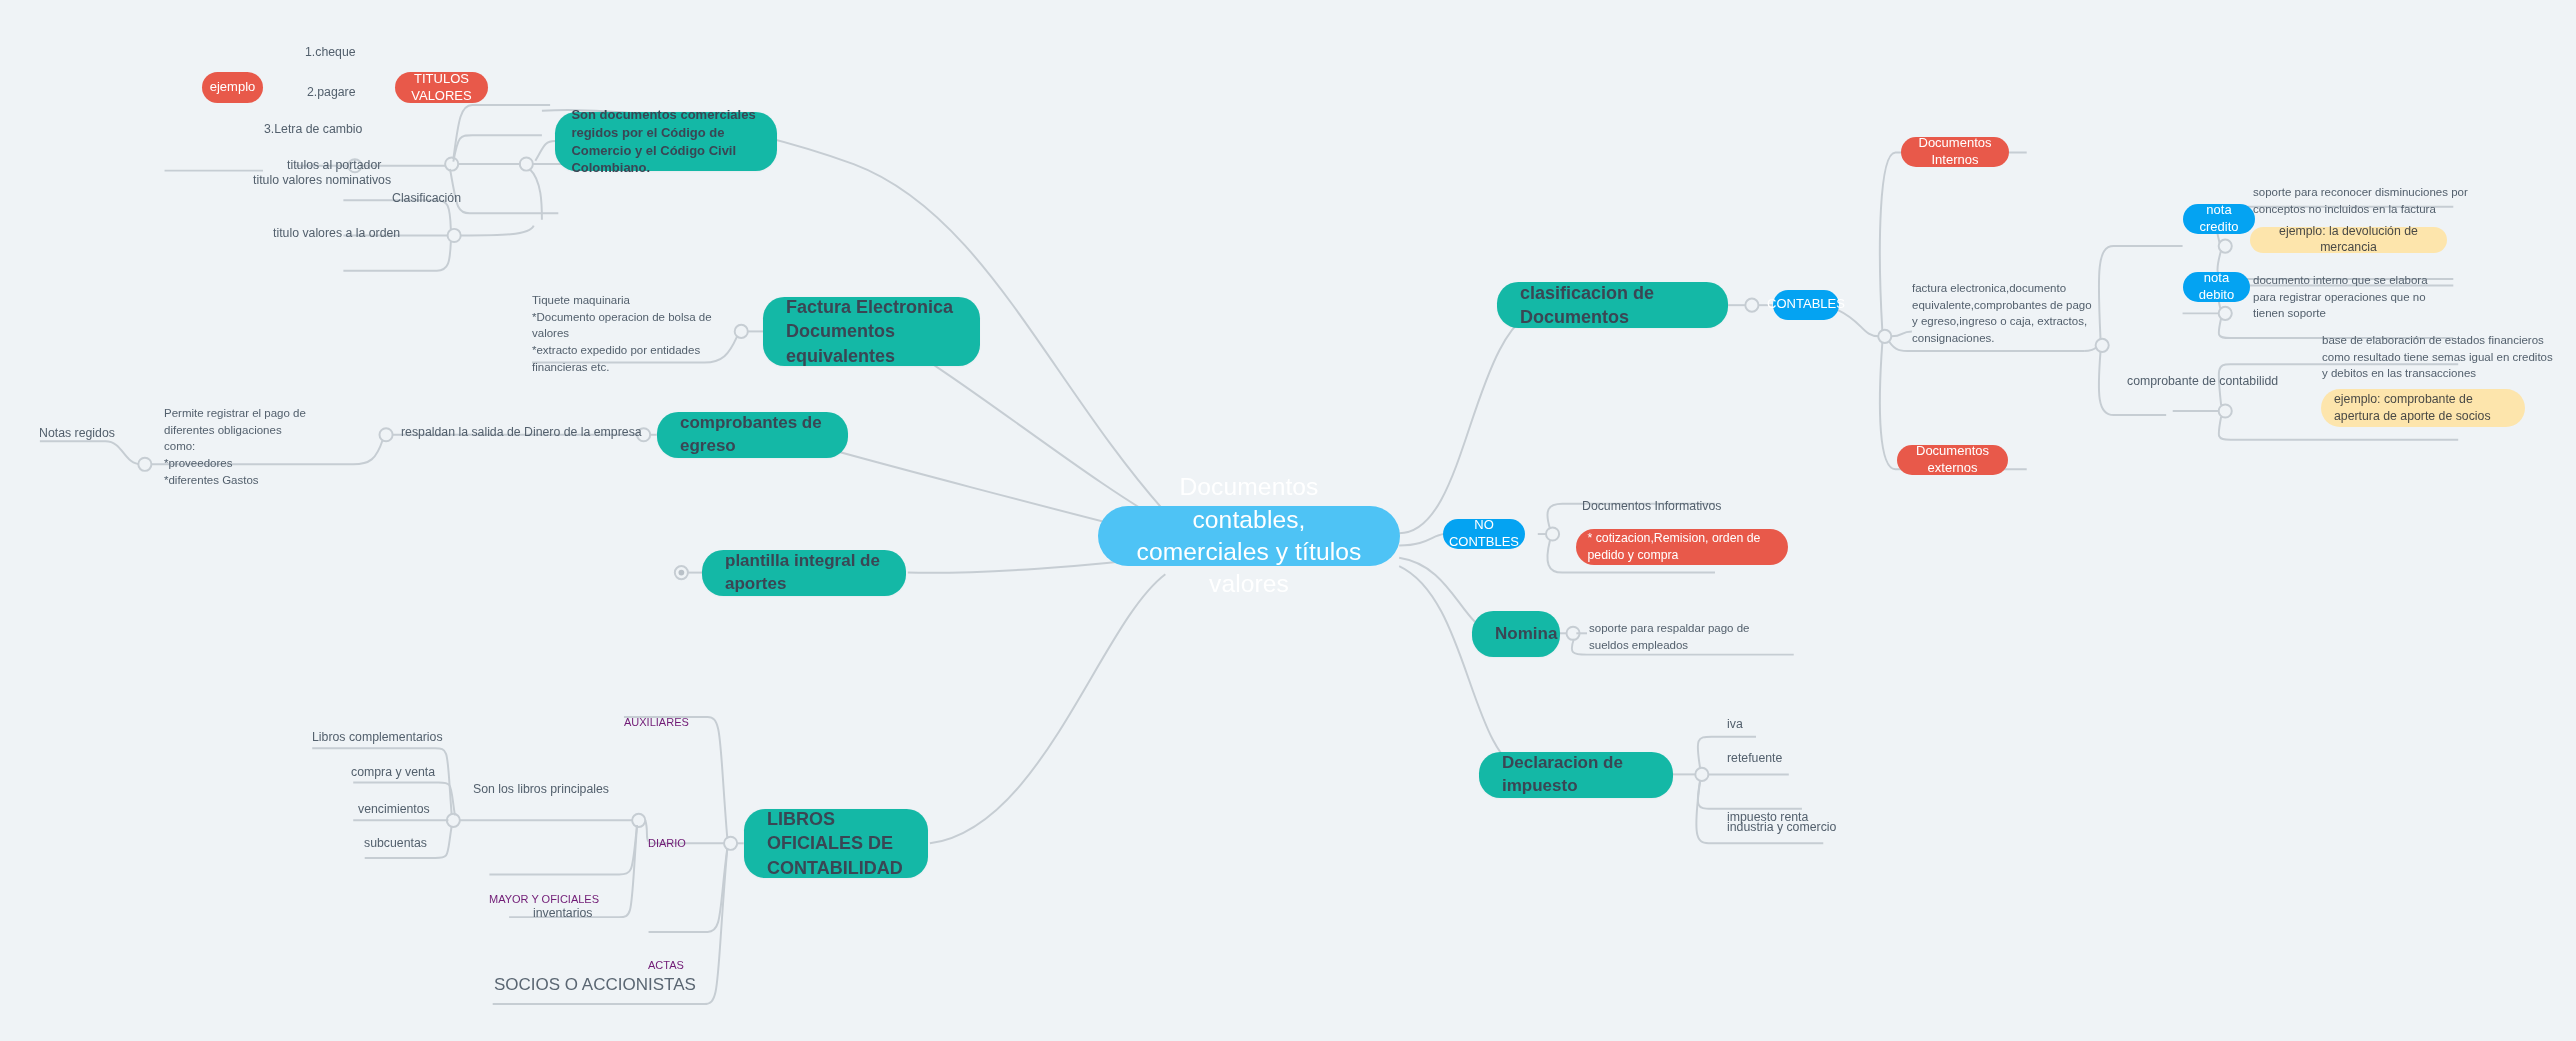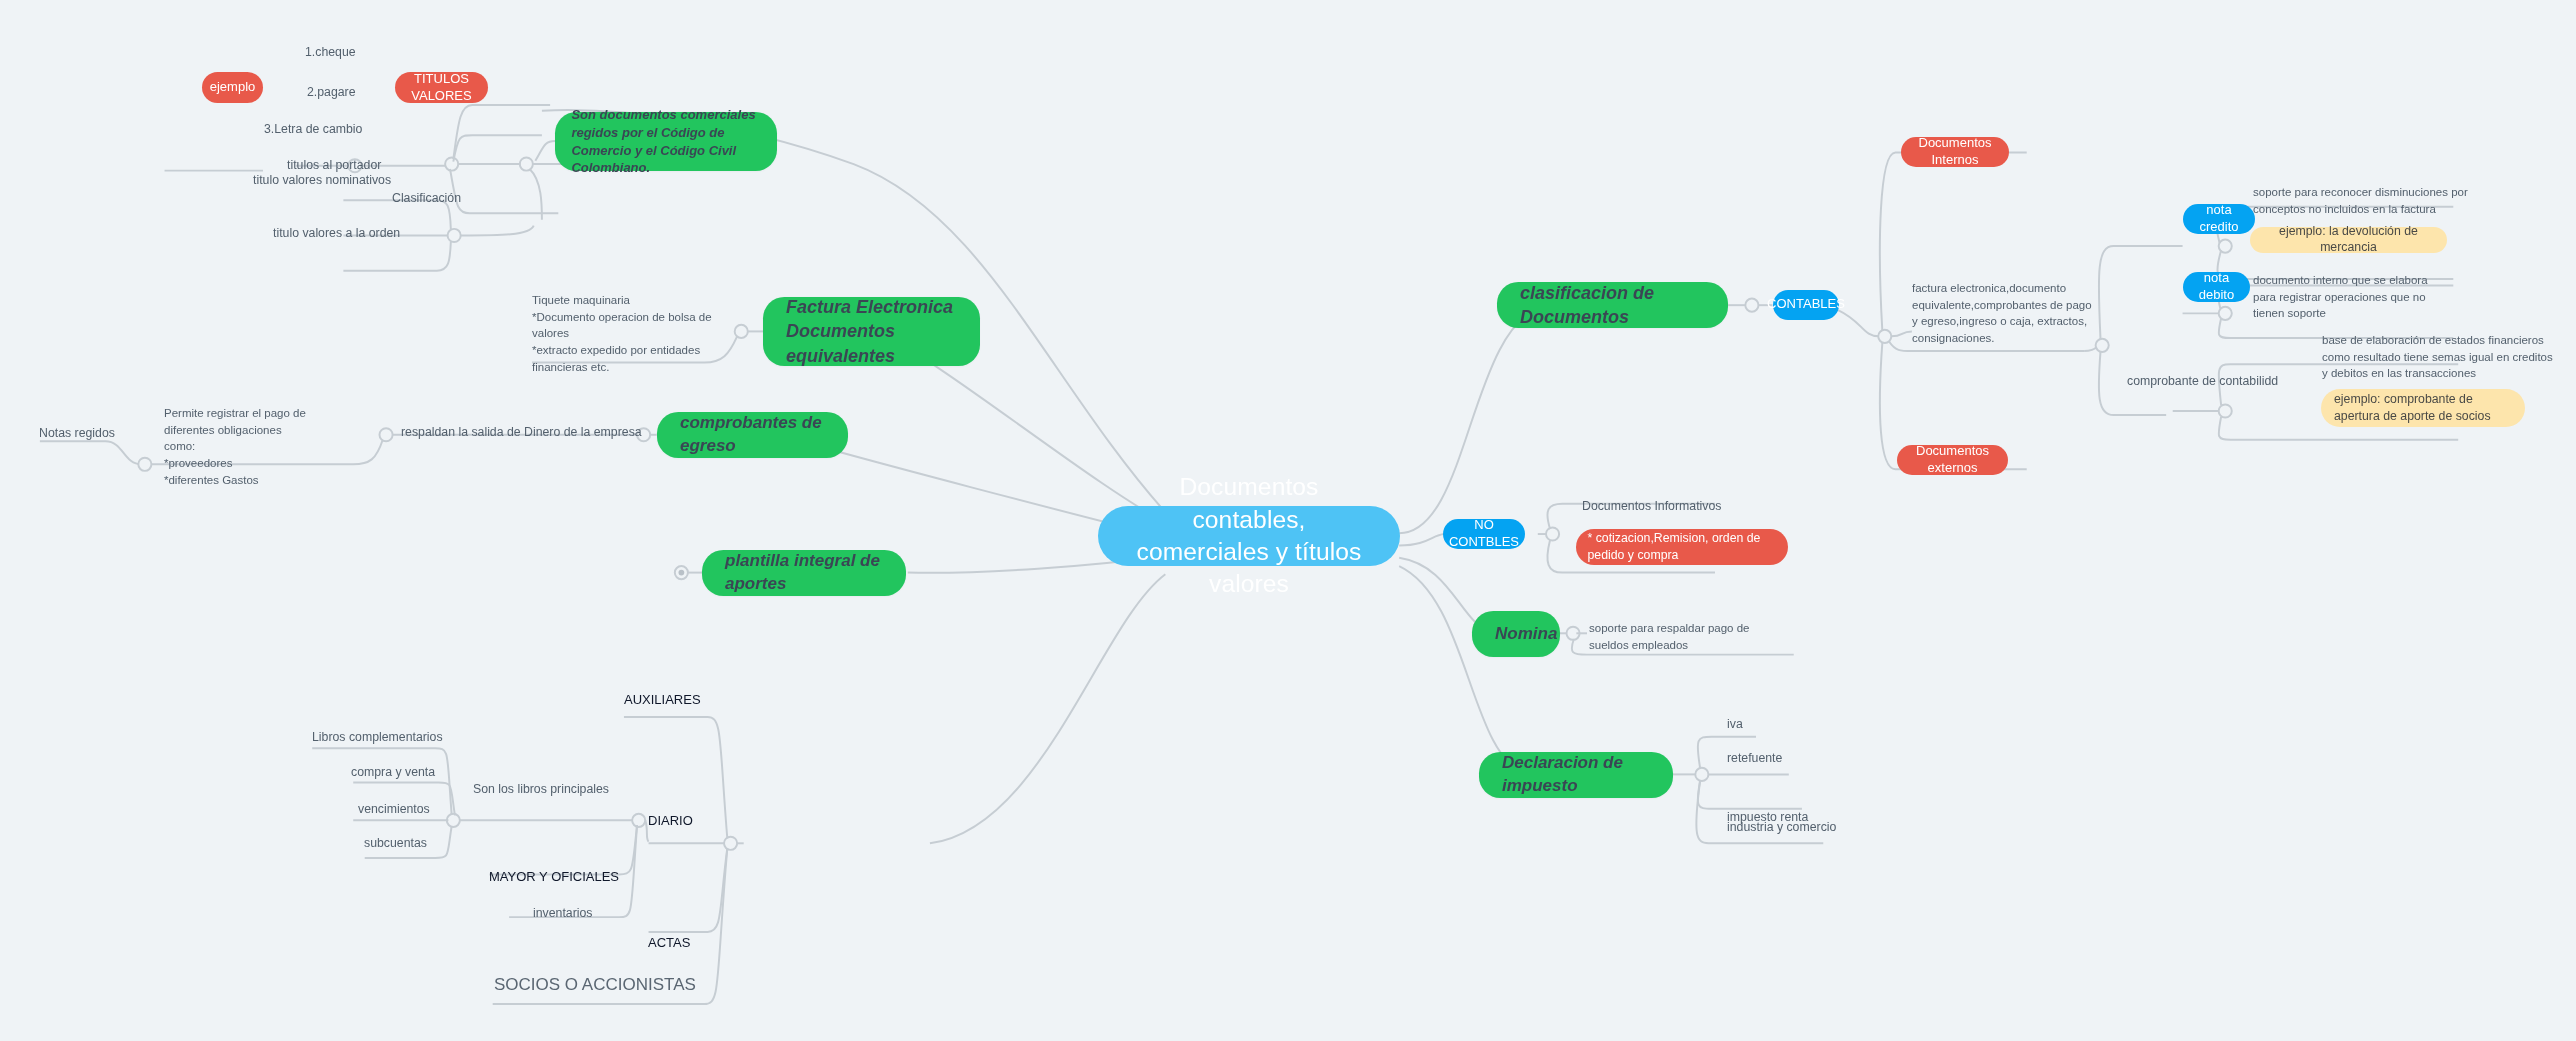--- a/index.html
+++ b/index.html
@@ -25,27 +25,26 @@
     border-radius:31px;
     font-size:24.6px;line-height:1.32;
     font-weight:400;
     text-align:center;
     padding:21.3px 28px;
     letter-spacing:0.1px;
     display:flex;align-items:center;justify-content:center;
   }
   
   .topic{
-    background:#22c55e;border-radius:21.3px;
+    background:#14b8a6;border-radius:21.3px;
     font-weight:bold;font-size:17px;line-height:1.35;
     color:#3a4654;
     padding:14.8px 23px;
     display:flex;align-items:center;
     box-shadow:0 0.8px 1.6px rgba(60,70,85,.045);
-    font-style:italic;
   }
   .topic.lg{font-size:18px;}
 
   
   .pill{
     border-radius:19.7px;color:#fff;
     font-size:13px;line-height:1.3;
     padding:7.4px 14.8px;
     display:flex;align-items:center;justify-content:center;
     text-align:center;
@@ -53,21 +52,21 @@
   .pill.red{background:#e8594a;}
   .pill.blue{background:#04a3f2;}
   .pill.yellow{background:#fde5ac;color:#4a4a46;}
 
   
   .label{
     font-size:12.3px;line-height:1.42;color:#53606d;
     font-weight:400;
   }
   .label.big{font-size:17px;color:#5a6672;}
-  .label.cap{font-size:13px;color:#0f172a;}
+  .label.cap{font-size:11px;color:#701a75;margin-top:24px;}
   .label.tiny{font-size:11.5px;line-height:1.45;}
 </style>
 </head>
 <body>
 
 <div id="canvas">
 
   <svg class="links" viewBox="0 0 3139 1269">
 
     <path d="M1705,650 C1790,650 1790,400 1880,374"></path>
@@ -256,20 +255,21 @@
 
   <div class="node topic" style="left:1472px;top:611px;width:88px;height:46px;">Nomina</div>
   <div class="node label tiny" style="left:1589px;top:620px;width:201px;">soporte para respaldar pago de sueldos empleados</div>
 
   <div class="node topic" style="left:1479px;top:752px;width:194px;height:46px;">Declaracion de impuesto</div>
   <div class="node label" style="left:1727px;top:716px;">iva</div>
   <div class="node label" style="left:1727px;top:750px;">retefuente</div>
   <div class="node label" style="left:1727px;top:785px;margin-top:24px;">impuesto renta</div>
   <div class="node label" style="left:1727px;top:819px;">industria y comercio</div>
 
+  <div class="node topic lg" style="left:744px;top:809px;width:184px;height:69px;">LIBROS OFICIALES DE CONTABILIDAD</div>
   <div class="node label cap" style="left:624px;top:691px;">AUXILIARES</div>
   <div class="node label cap" style="left:648px;top:812px;">DIARIO</div>
   <div class="node label cap" style="left:648px;top:934px;">ACTAS</div>
   <div class="node label big" style="left:494px;top:973px;">SOCIOS O ACCIONISTAS</div>
 
   <div class="node label" style="left:473px;top:781px;">Son los libros principales</div>
   <div class="node label" style="left:312px;top:729px;">Libros complementarios</div>
   <div class="node label" style="left:351px;top:764px;">compra y venta</div>
   <div class="node label" style="left:358px;top:801px;">vencimientos</div>
   <div class="node label" style="left:364px;top:835px;">subcuentas</div>

